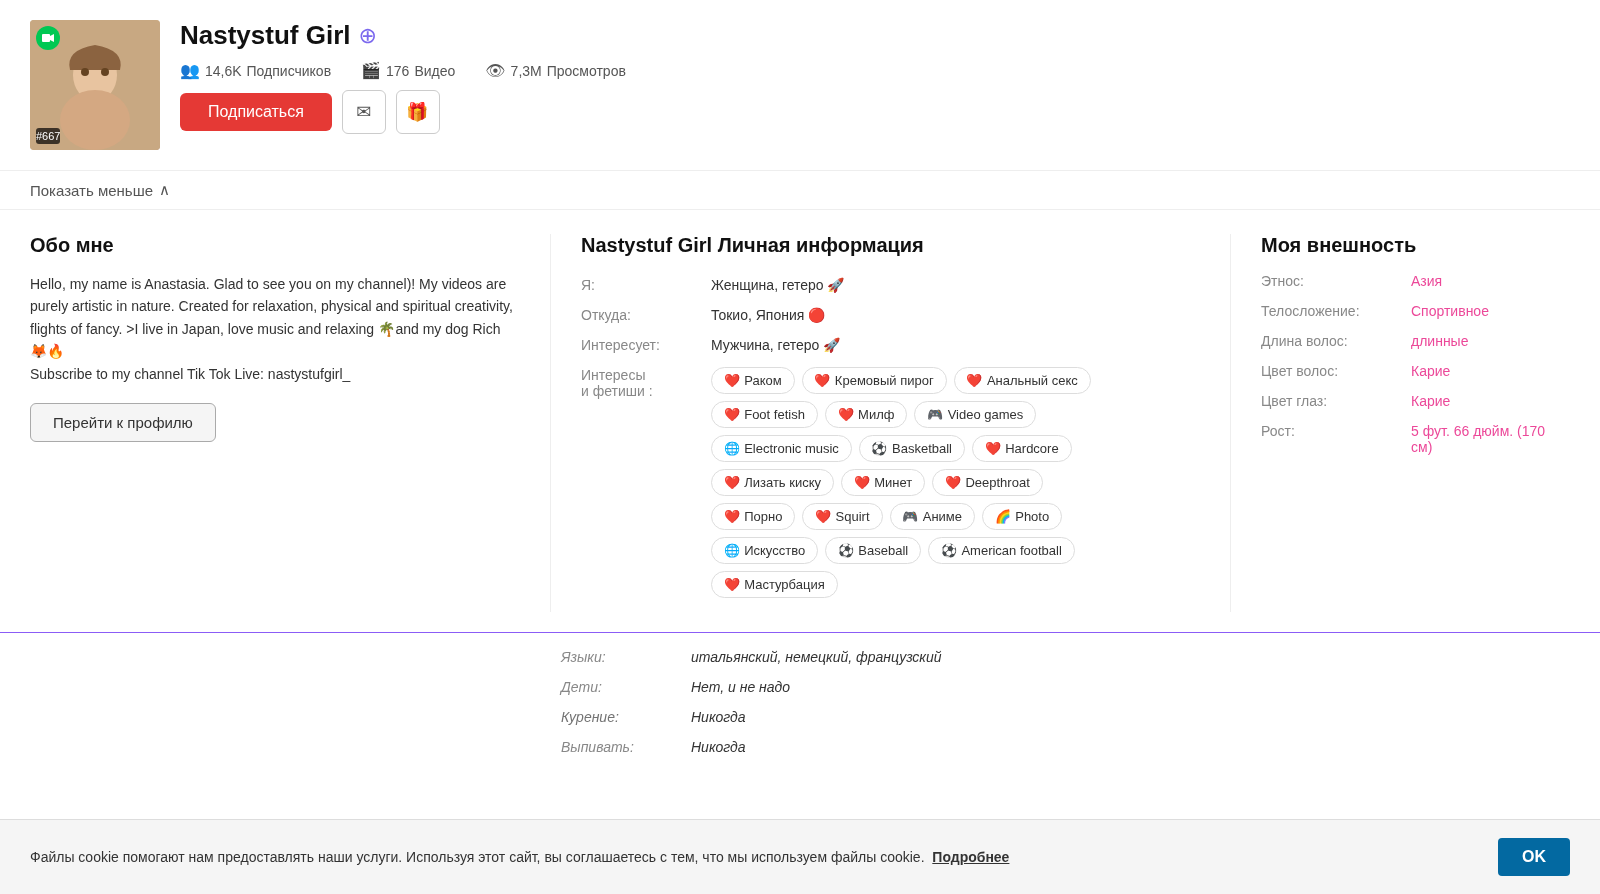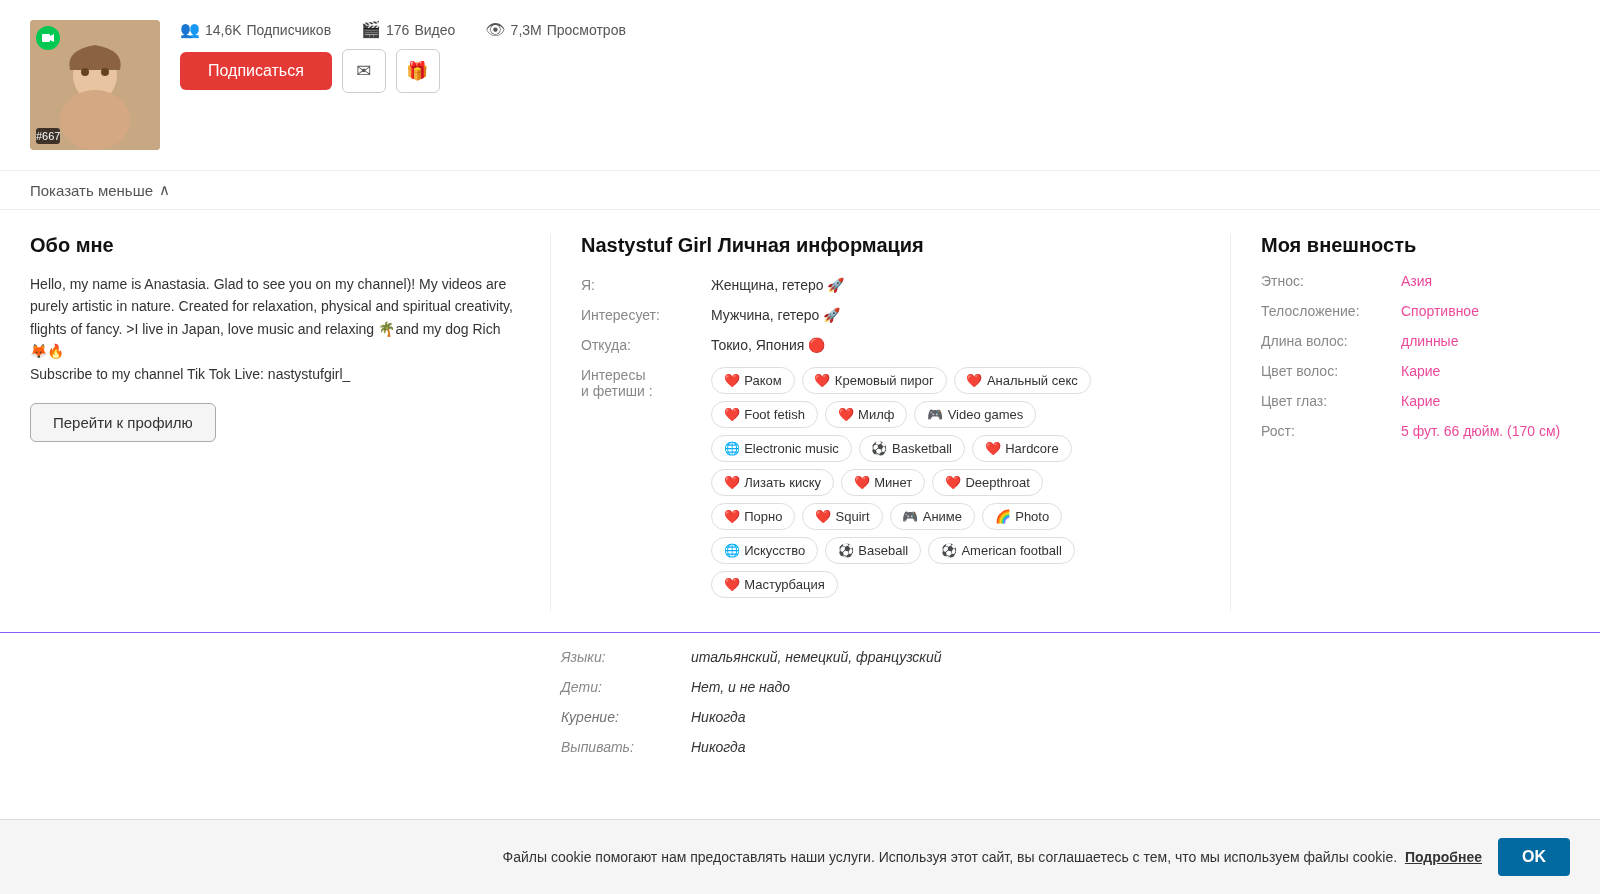--- a/index.html
+++ b/index.html
@@ -167,20 +167,21 @@
       color: #333;
       white-space: nowrap;
       display: flex;
       align-items: center;
       gap: 4px;
     }
 
     .appearance-section { border-left: 1px solid #eee; padding: 0 0 0 30px; }
     .appearance-row {
       display: flex;
+      gap: 10px;
       margin-bottom: 14px;
     }
     .appearance-label { color: #888; font-size: 14px; min-width: 140px; }
     .appearance-value { color: #ec4899; font-size: 14px; }
 
     
     .cookie-banner {
       position: fixed;
       bottom: 0;
       left: 0;
@@ -189,21 +190,21 @@
       border-top: 1px solid #ddd;
       padding: 18px 30px;
       display: flex;
       align-items: center;
       justify-content: center;
       gap: 16px;
       font-size: 14px;
       color: #333;
       z-index: 1000;
     }
-    .cookie-text { flex: 1; text-align: right; }
+    .cookie-text { flex: 1; text-align: left; }
     .cookie-link { color: #333; font-weight: bold; text-decoration: underline; cursor: pointer; }
     .btn-ok {
       background: #0369a1;
       color: #fff;
       border: none;
       border-radius: 4px;
       padding: 10px 24px;
       font-size: 16px;
       font-weight: bold;
       cursor: pointer;
@@ -227,20 +228,24 @@
     <div class="live-badge">
       <svg width="14" height="14" viewBox="0 0 14 14">
           <rect x="1" y="3" width="8" height="8" rx="1" fill="white"></rect>
           <polygon points="9,5 13,3 13,11 9,9" fill="white"></polygon>
         </svg>
     </div>
     <div class="rank-badge">#667</div>
   </div>
 
   <div class="profile-info">
+    <div class="profile-name-row">
+      <span class="profile-name">Nastystuf Girl</span>
+      <span class="verified-icon">⊕</span>
+    </div>
 
     <div class="stats-row">
       <div class="stat-item">
         <span class="stat-icon">👥</span>
         <span>14,6K</span>
         <span>Подписчиков</span>
       </div>
       <div class="stat-item">
         <span class="stat-icon">🎬</span>
         <span>176</span>
@@ -277,26 +282,26 @@
   </div>
 
   <div class="info-section">
     <div class="info-title">Nastystuf Girl Личная информация</div>
 
     <div class="info-row">
       <span class="info-label">Я:</span>
       <span class="info-value">Женщина, гетеро 🚀</span>
     </div>
     <div class="info-row">
+      <span class="info-label">Откуда:</span>
+      <span class="info-value">Токио, Япония 🔴</span>
+    </div>
+    <div class="info-row">
       <span class="info-label">Интересует:</span>
       <span class="info-value">Мужчина, гетеро 🚀</span>
-    </div>
-    <div class="info-row">
-      <span class="info-label">Откуда:</span>
-      <span class="info-value">Токио, Япония 🔴</span>
     </div>
 
     <div class="info-row" style="align-items:flex-start">
       <span class="info-label" style="white-space:pre-line">Интересы
 и фетиши :</span>
       <div class="tags-container">
         <div class="tag">
             <span>❤️</span>
             <span>Раком</span>
           </div>

